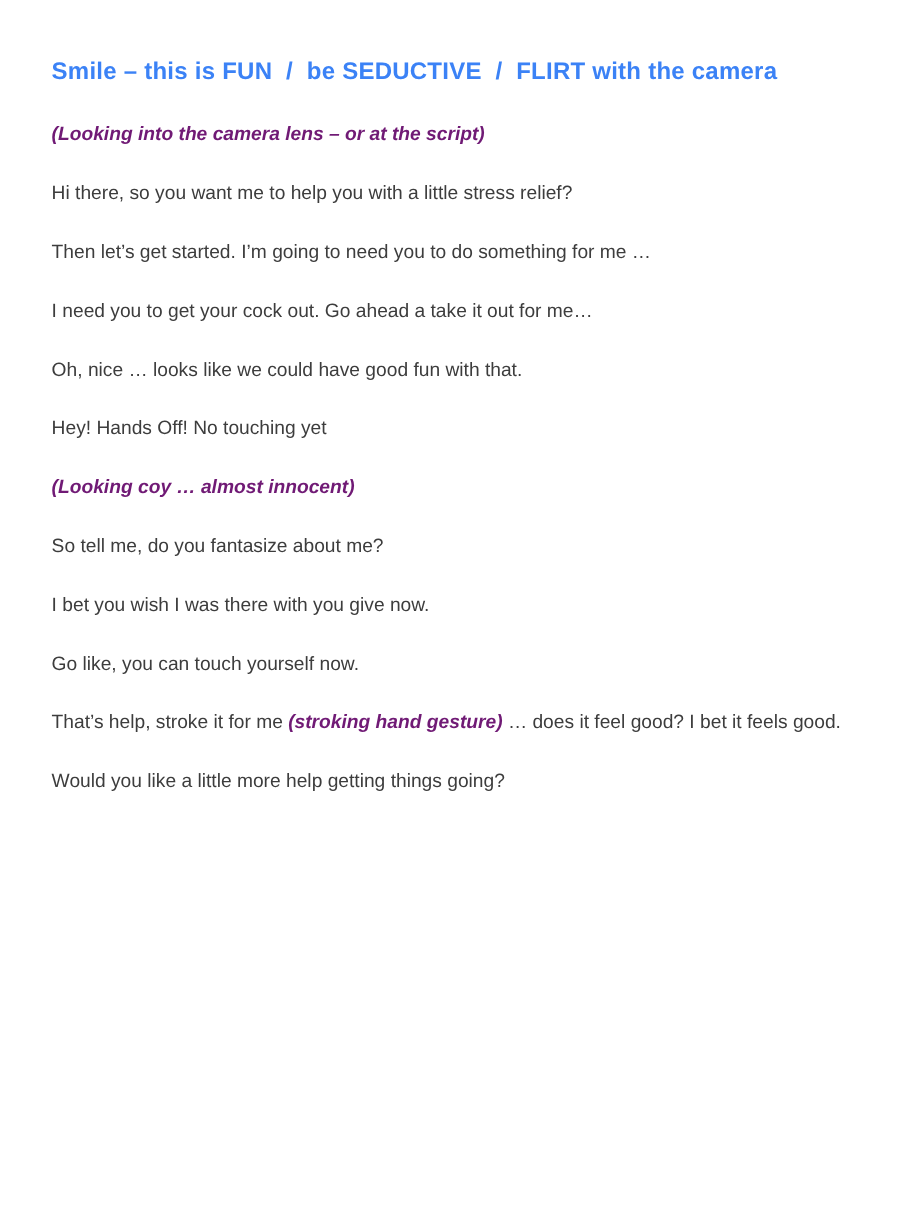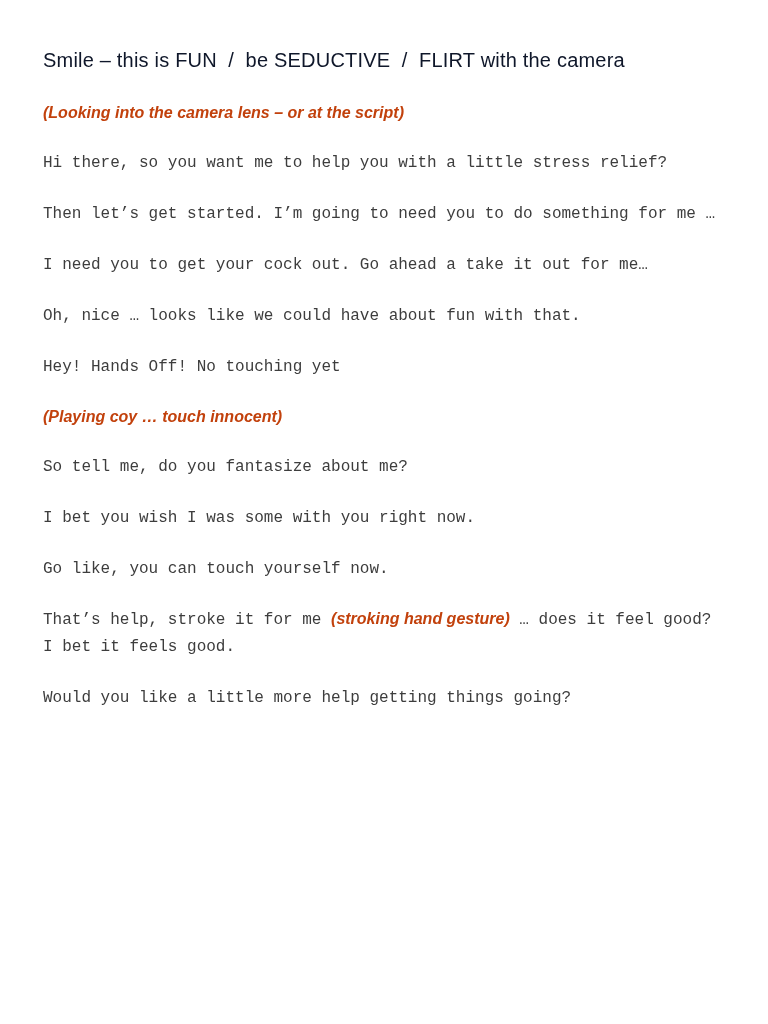--- a/index.html
+++ b/index.html
@@ -13,54 +13,53 @@
     height: 1024px;
     background: #ffffff;
     box-sizing: border-box;
     padding: 49px 52px 0 43px;
     font-family: "Liberation Sans", sans-serif;
     color: #3d3d3d;
     overflow: hidden;
   }
   .doc-title {
     font-size: 20px;
-    font-weight: 400;
-    color: #0f172a;
+    font-weight: 700;
+    color: #3b82f6;
     margin: 0 0 28px 0;
     white-space: pre-wrap;
     letter-spacing: 0.2px;
   }
   .para {
     font-size: 16px;
     line-height: 25px;
     margin: 0 0 24px 0;
     color: #3d3d3d;
   }
   .bi {
     font-weight: 700;
     font-style: italic;
-    color: #c2410c;
+    color: #701a75;
   }
   .norm {
     font-weight: 400;
-    font-family: Liberation Mono, monospace;
   }
 </style>
 </head>
 <body>
 
 <div class="page">
   <h1 class="doc-title">Smile – this is FUN  /  be SEDUCTIVE  /  FLIRT with the camera</h1>
   <div>
       <p class="para"><span class="bi">(Looking into the camera lens – or at the script)</span></p>
       <p class="para"><span class="norm">Hi there, so you want me to help you with a little stress relief?</span></p>
       <p class="para"><span class="norm">Then let’s get started. I’m going to need you to do something for me …</span></p>
       <p class="para"><span class="norm">I need you to get your cock out. Go ahead a take it out for me…</span></p>
-      <p class="para"><span class="norm">Oh, nice … looks like we could have about fun with that.</span></p>
+      <p class="para"><span class="norm">Oh, nice … looks like we could have good fun with that.</span></p>
       <p class="para"><span class="norm">Hey! Hands Off! No touching yet</span></p>
-      <p class="para"><span class="bi">(Playing coy … touch innocent)</span></p>
+      <p class="para"><span class="bi">(Looking coy … almost innocent)</span></p>
       <p class="para"><span class="norm">So tell me, do you fantasize about me?</span></p>
-      <p class="para"><span class="norm">I bet you wish I was some with you right now.</span></p>
+      <p class="para"><span class="norm">I bet you wish I was there with you give now.</span></p>
       <p class="para"><span class="norm">Go like, you can touch yourself now.</span></p>
       <p class="para"><span class="norm">That’s help, stroke it for me </span><span class="bi">(stroking hand gesture)</span><span class="norm"> … does it feel good? I bet it feels good.</span></p>
       <p class="para"><span class="norm">Would you like a little more help getting things going?</span></p>
     </div>
 </div>
 
 </body></html>

